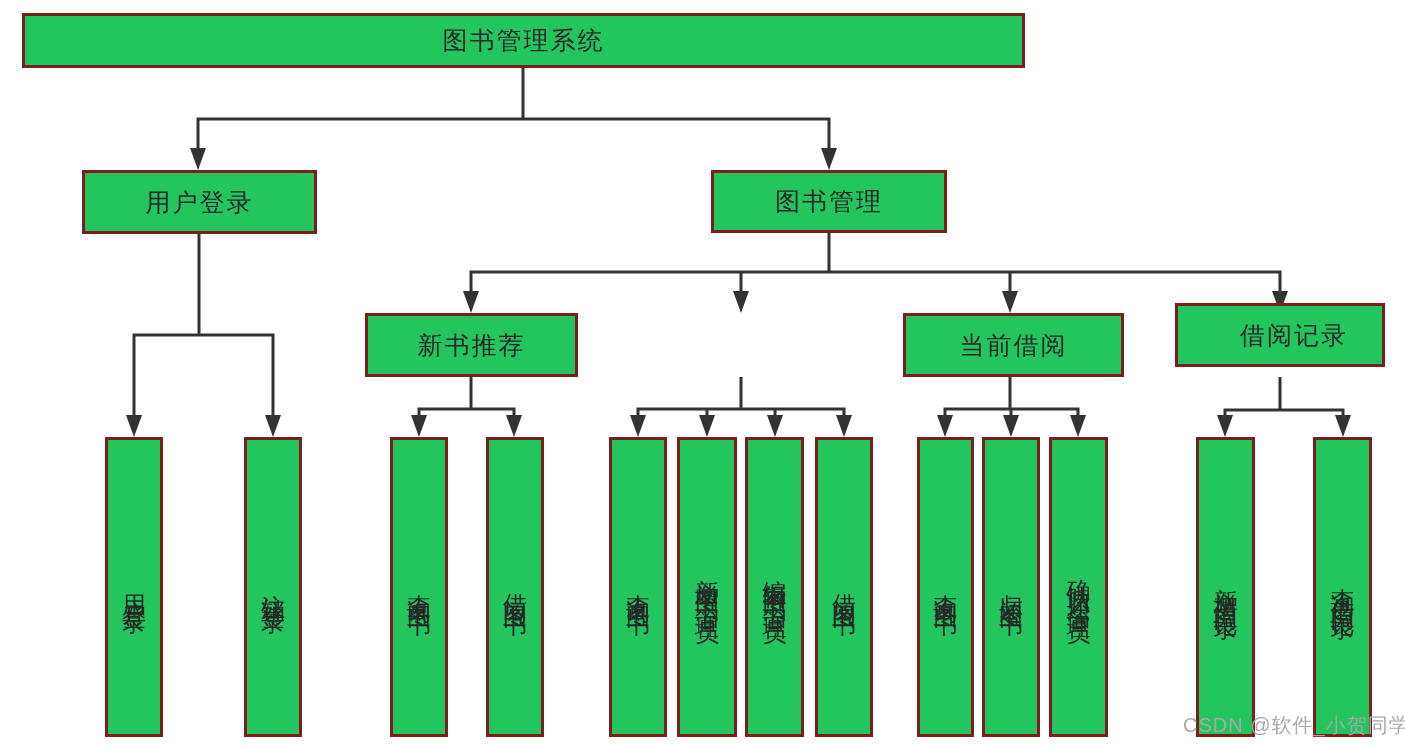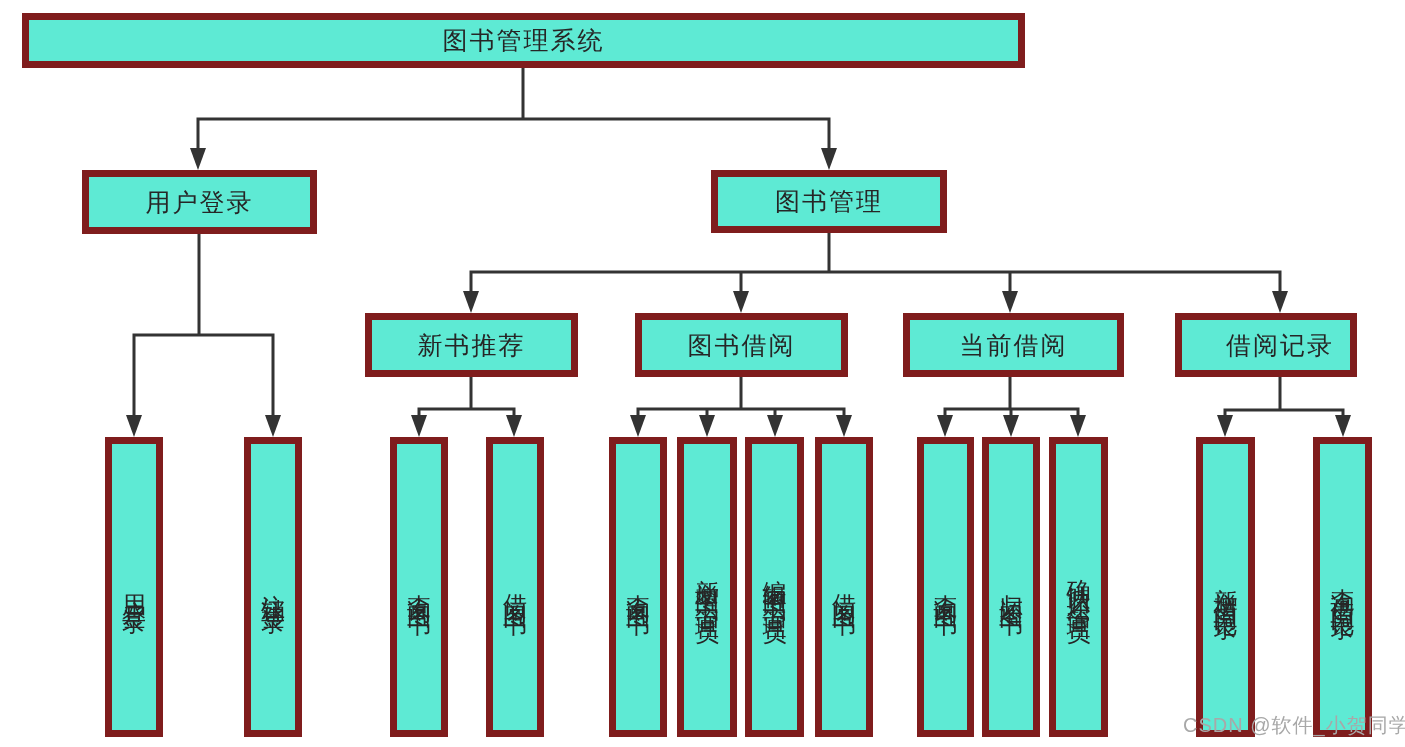--- a/index.html
+++ b/index.html
@@ -19,22 +19,22 @@
     position: absolute;
     left: 0;
     top: 0;
     width: 1405px;
     height: 747px;
     pointer-events: none;
   }
   .box {
     position: absolute;
     box-sizing: border-box;
-    background: #5eead4;
-    border: 7px solid #7f1d1d;
+    background: #22c55e;
+    border: 3px solid #7f1d1d;
     display: flex;
     align-items: center;
     justify-content: center;
     color: #262626;
     font-size: 25px;
     letter-spacing: 2px;
     white-space: nowrap;
     z-index: 2;
     text-align: center;
   }
@@ -110,27 +110,24 @@
   <div class="box" style="left:82px; top:170px; width:235px; height:64px;">
     <span>用户登录</span>
   </div>
   <div class="box" style="left:711px; top:170px; width:236px; height:63px;">
     <span>图书管理</span>
   </div>
 
   <div class="box" style="left:365px; top:313px; width:213px; height:64px;">
     <span>新书推荐</span>
   </div>
-  <div class="box" style="left:635px; top:313px; width:213px; height:64px;">
-    <span>图书借阅</span>
-  </div>
   <div class="box" style="left:903px; top:313px; width:221px; height:64px;">
     <span>当前借阅</span>
   </div>
-  <div class="box" style="left:1175px; top:313px; width:182px; height:64px;padding-left:28px;">
+  <div class="box" style="left:1175px; top:303px; width:210px; height:64px;padding-left:28px;">
     <span>借阅记录</span>
   </div>
 
   <div class="box vbox" style="left:105px; top:437px; width:58px; height:300px;">
     <span>用户登录</span>
   </div>
   <div class="box vbox" style="left:244px; top:437px; width:58px; height:300px;">
     <span>注销登录</span>
   </div>
 

